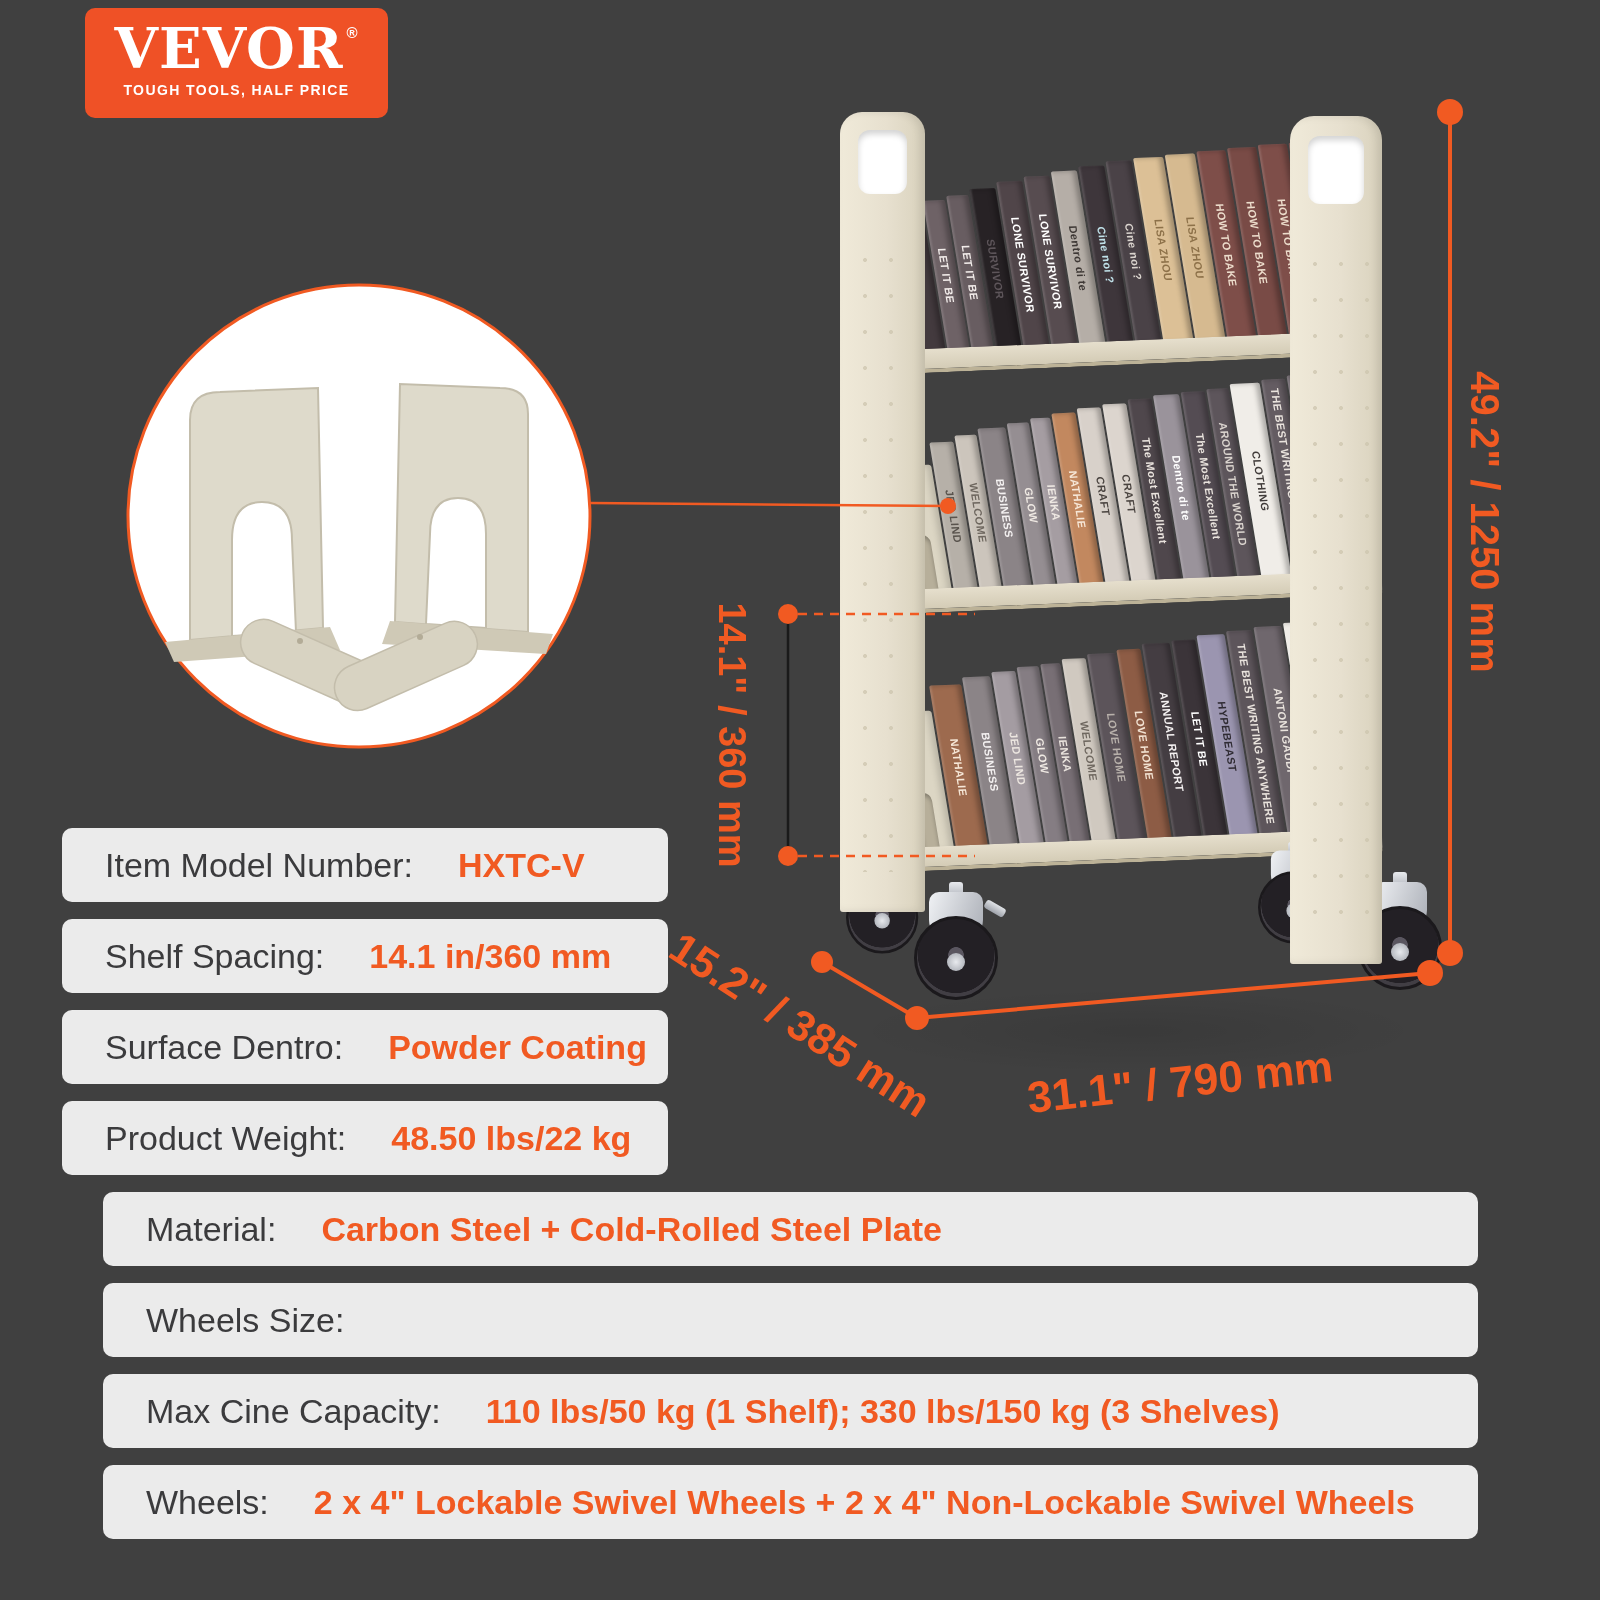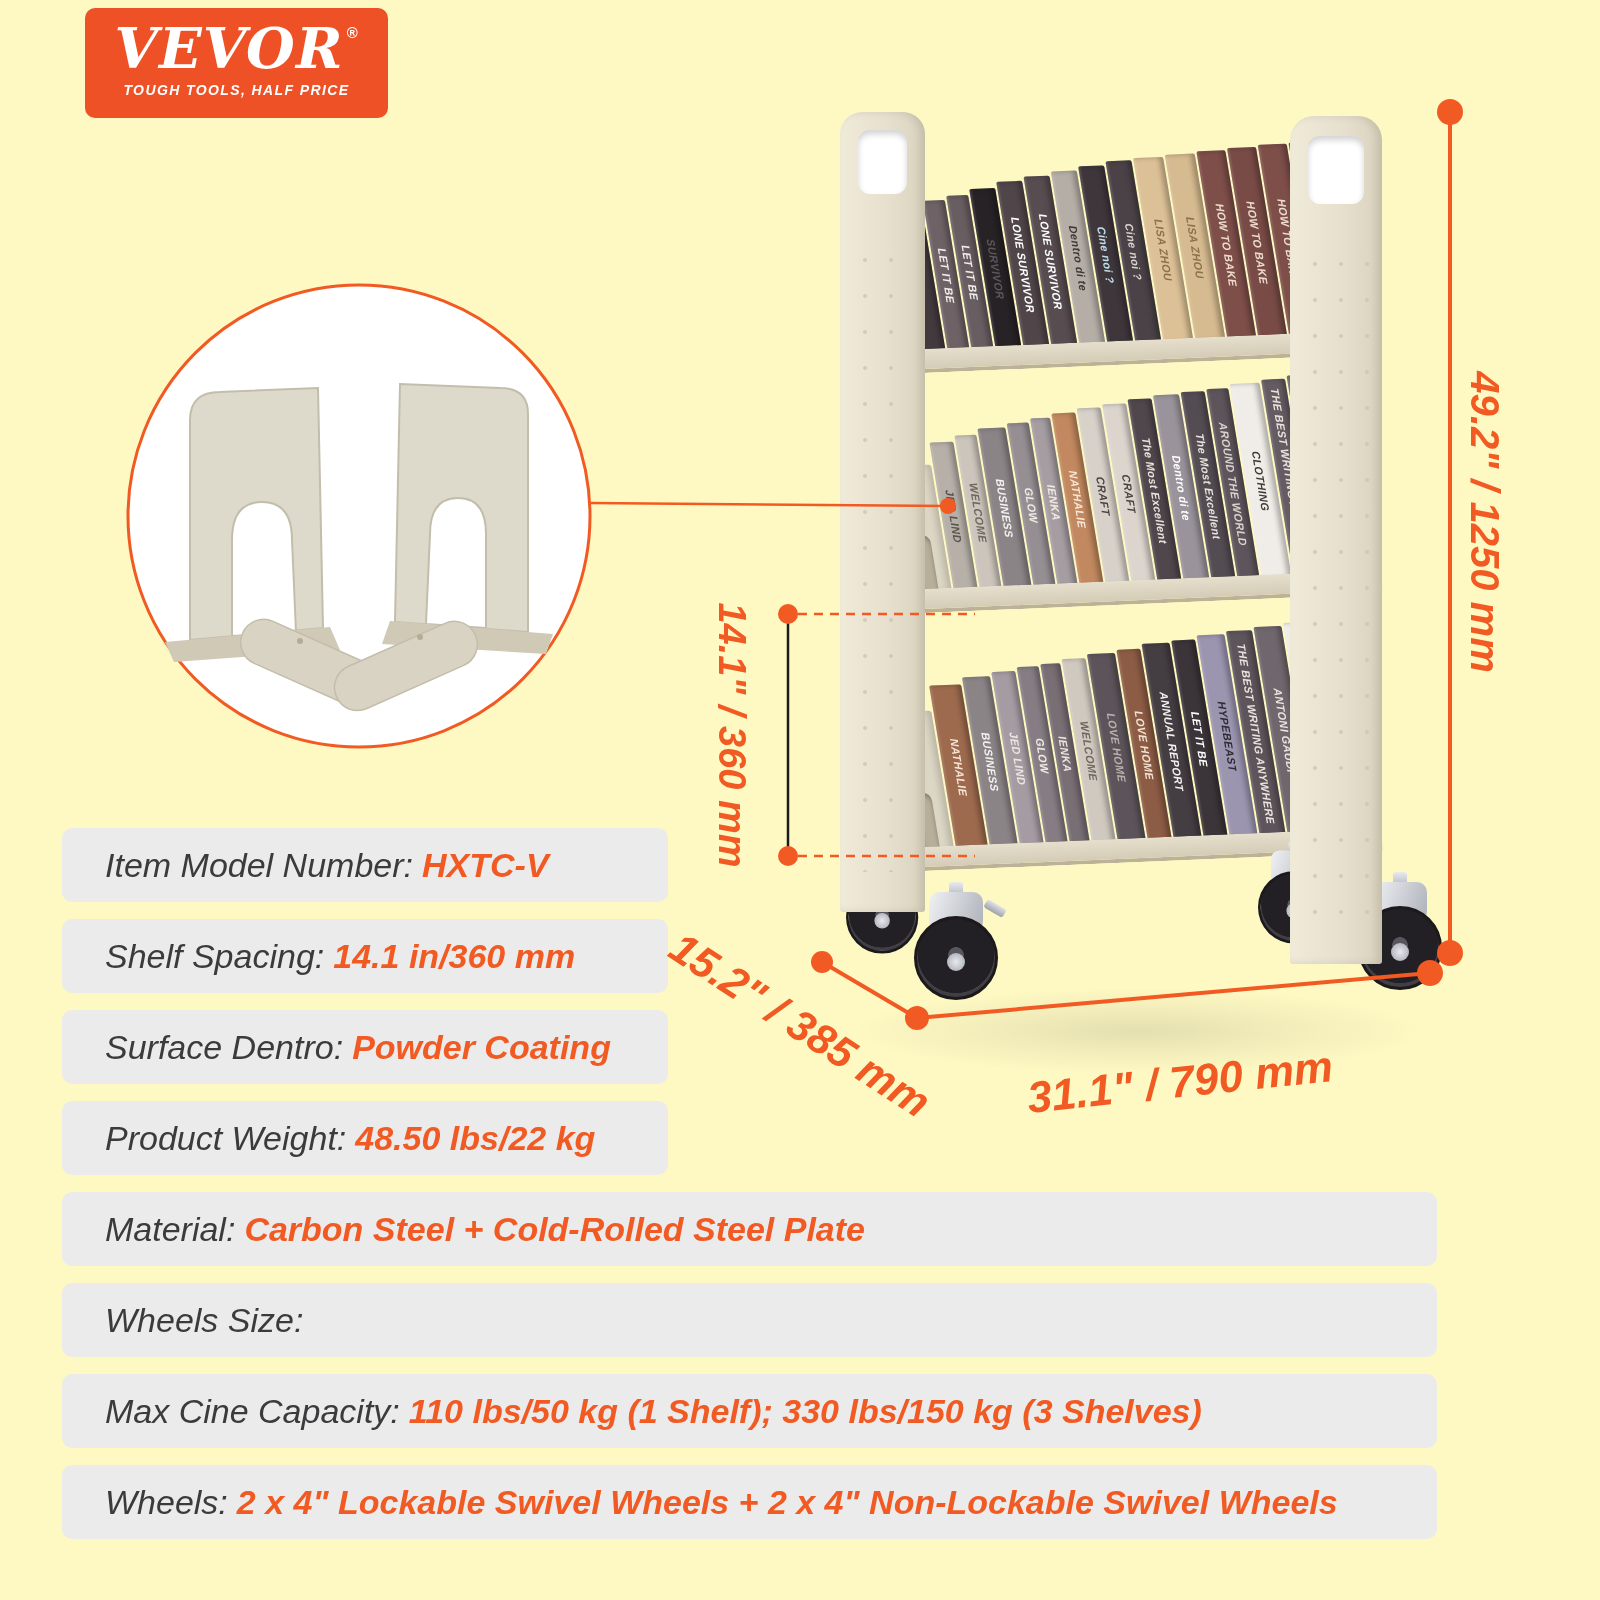--- a/index.html
+++ b/index.html
@@ -1,17 +1,17 @@
 <!DOCTYPE html>
 <html style="--accent: #F15A22; --logo-bg: #EF5126; --row-bg: #EBEBEB; --label-col: #3B3B3D;"><head>
 <meta charset="utf-8">
 <style>
   html,body{margin:0;padding:0;background:#fff;}
-  #stage{position:relative;width:1600px;height:1600px;background:#fef9c3;overflow:hidden;
-         font-family:"Liberation Sans",sans-serif;font-style:italic;}
+  #stage{position:relative;width:1600px;height:1600px;background:#404040;overflow:hidden;
+         font-family:"Liberation Sans",sans-serif;}
 
   
   #logo{position:absolute;left:85px;top:8px;width:303px;height:110px;background:var(--logo-bg);
         border-radius:10px;color:#fff;text-align:center;z-index:6;}
   #logo .word{font-family:"DejaVu Serif",serif;font-weight:bold;font-size:56px;line-height:1;
               margin-top:12px;letter-spacing:1px;}
   #logo .reg{font-size:15px;font-family:"Liberation Sans",sans-serif;font-weight:bold;
              vertical-align:30px;margin-left:3px;}
   #logo .tagline{font-size:14px;font-weight:bold;letter-spacing:1.4px;margin-top:6px;}
 
@@ -71,23 +71,23 @@
   
   .dim{position:absolute;color:var(--accent);font-weight:bold;white-space:nowrap;z-index:6;}
   #dim-height{left:1484px;top:522px;font-size:40px;transform:translate(-50%,-50%) rotate(90deg);}
   #dim-spacing{left:731px;top:735px;font-size:38px;transform:translate(-50%,-50%) rotate(90deg);}
   #dim-depth{left:800px;top:1025px;font-size:43px;transform:translate(-50%,-50%) rotate(33deg);}
   #dim-width{left:1180px;top:1082px;font-size:44px;transform:translate(-50%,-50%) rotate(-6deg);}
 
   
   #specs{position:absolute;left:62px;top:828px;display:flex;flex-direction:column;gap:17px;z-index:2;}
   .spec{height:74px;background:var(--row-bg);border-radius:10px;display:flex;align-items:center;
-        padding-left:43px;font-size:34px;color:var(--label-col);white-space:nowrap;overflow:hidden;}
+        padding-left:43px;font-size:34px;color:var(--label-col);white-space:nowrap;overflow:hidden;gap:36px;}
   .spec.narrow{width:563px;}
-  .spec.wide{width:1332px;}
+  .spec.wide{width:1332px;margin-left:41px;}
   .spec .v{color:var(--accent);font-weight:bold;margin-left:9px;}
 </style>
 </head>
 <body>
 
 <div id="stage">
 
   <div id="logo">
     <div class="word"><span>VEVOR</span><span class="reg">®</span></div>
     <div class="tagline">TOUGH TOOLS, HALF PRICE</div>

